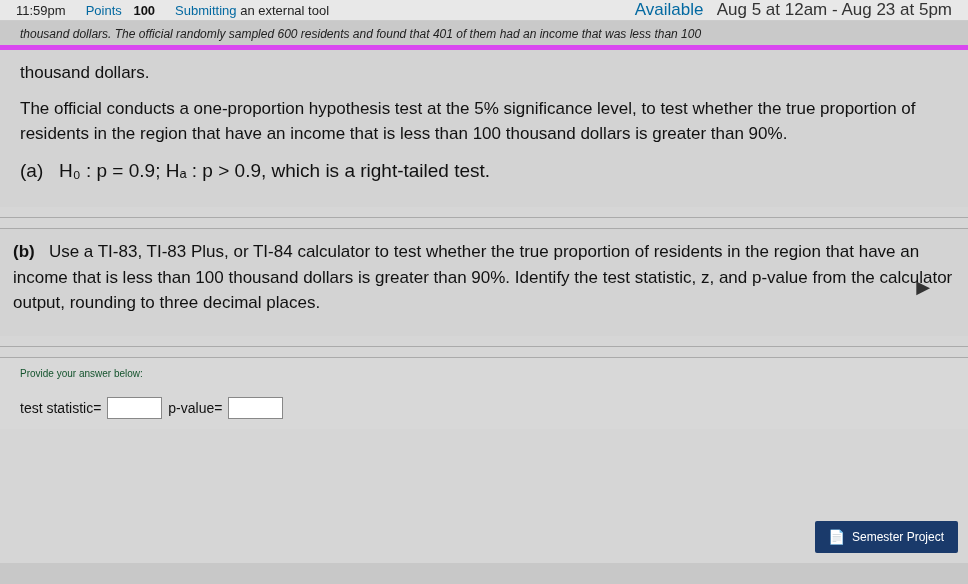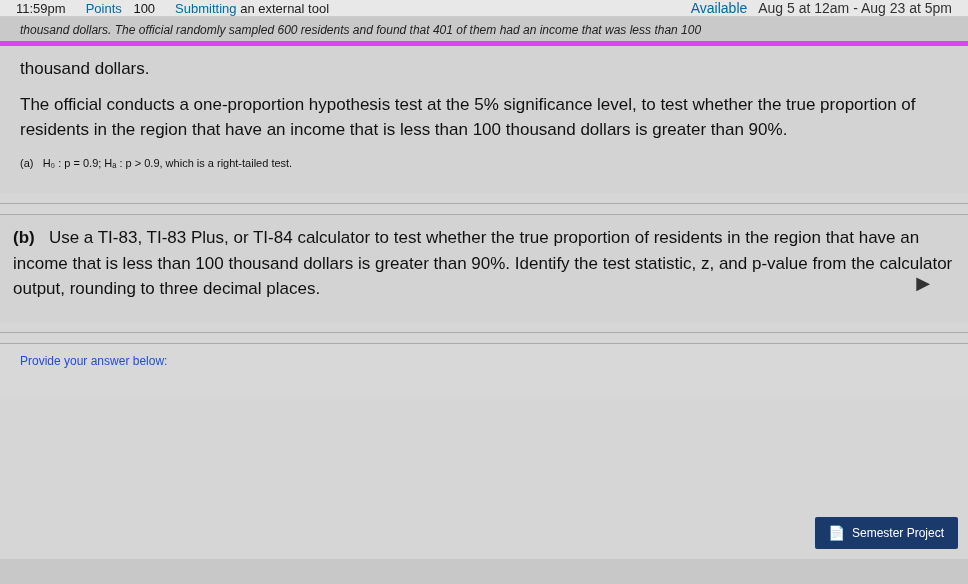--- a/index.html
+++ b/index.html
@@ -29,32 +29,32 @@
       align-items: center;
       gap: 4px;
     }
 
     .top-bar-label {
       font-weight: normal;
       color: #0369a1;
     }
 
     .top-bar-value {
-      font-weight: normal;
+      font-weight: bold;
       color: #111;
     }
 
     .top-bar-submitting {
       display: flex;
       align-items: center;
     }
 
     .top-bar-available {
       margin-left: auto;
-      font-size: 14px;
+      font-size: 17px;
       color: #333;
     }
 
     .main-content {
       background: #d6d6d6;
       padding: 0;
       height: calc(584px - 42px);
       overflow: hidden;
       position: relative;
     }
@@ -81,21 +81,21 @@
       color: #111;
       line-height: 1.5;
       margin-bottom: 10px;
     }
 
     .part-section {
       margin-bottom: 12px;
     }
 
     .part-label {
-      font-size: 11px;
+      font-size: 19px;
       color: #111;
       line-height: 1.5;
     }
 
     .divider {
       border: none;
       border-top: 1px solid #aaa;
       margin: 10px 0;
     }
 
@@ -105,22 +105,22 @@
       border-top: 1px solid #aaa;
     }
 
     .answer-section {
       background: #d8d8d8;
       padding: 10px 20px;
       border-top: 1px solid #aaa;
     }
 
     .provide-answer-label {
-      font-size: 12px;
-      color: #1d4ed8;
+      font-size: 10px;
+      color: #14532d;
       margin-bottom: 18px;
     }
 
     .answer-row {
       display: flex;
       align-items: center;
       gap: 6px;
       font-size: 14px;
       color: #111;
       margin-top: 10px;
@@ -215,20 +215,26 @@
       &nbsp;
       <span>Use a TI-83, TI-83 Plus, or TI-84 calculator to test whether the true proportion of residents in the region that have an income that is less than 100 thousand dollars is greater than 90%. Identify the test statistic, z, and p-value from the calculator output, rounding to three decimal places.</span>
     </p>
   </div>
 
   <hr class="divider">
 
   <div class="answer-section">
     <p class="provide-answer-label">Provide your answer below:</p>
 
+    <div class="answer-row">
+      <span>test statistic=</span>
+      <input class="answer-input" type="text" value="" style="">
+      <span>p-value=</span>
+      <input class="answer-input" type="text" value="" style="">
+    </div>
   </div>
 
   <div class="cursor-arrow">▶</div>
 
   <button class="semester-btn">
     <span class="book-icon">📄</span>
     <span>Semester Project</span>
   </button>
 
 </div>

